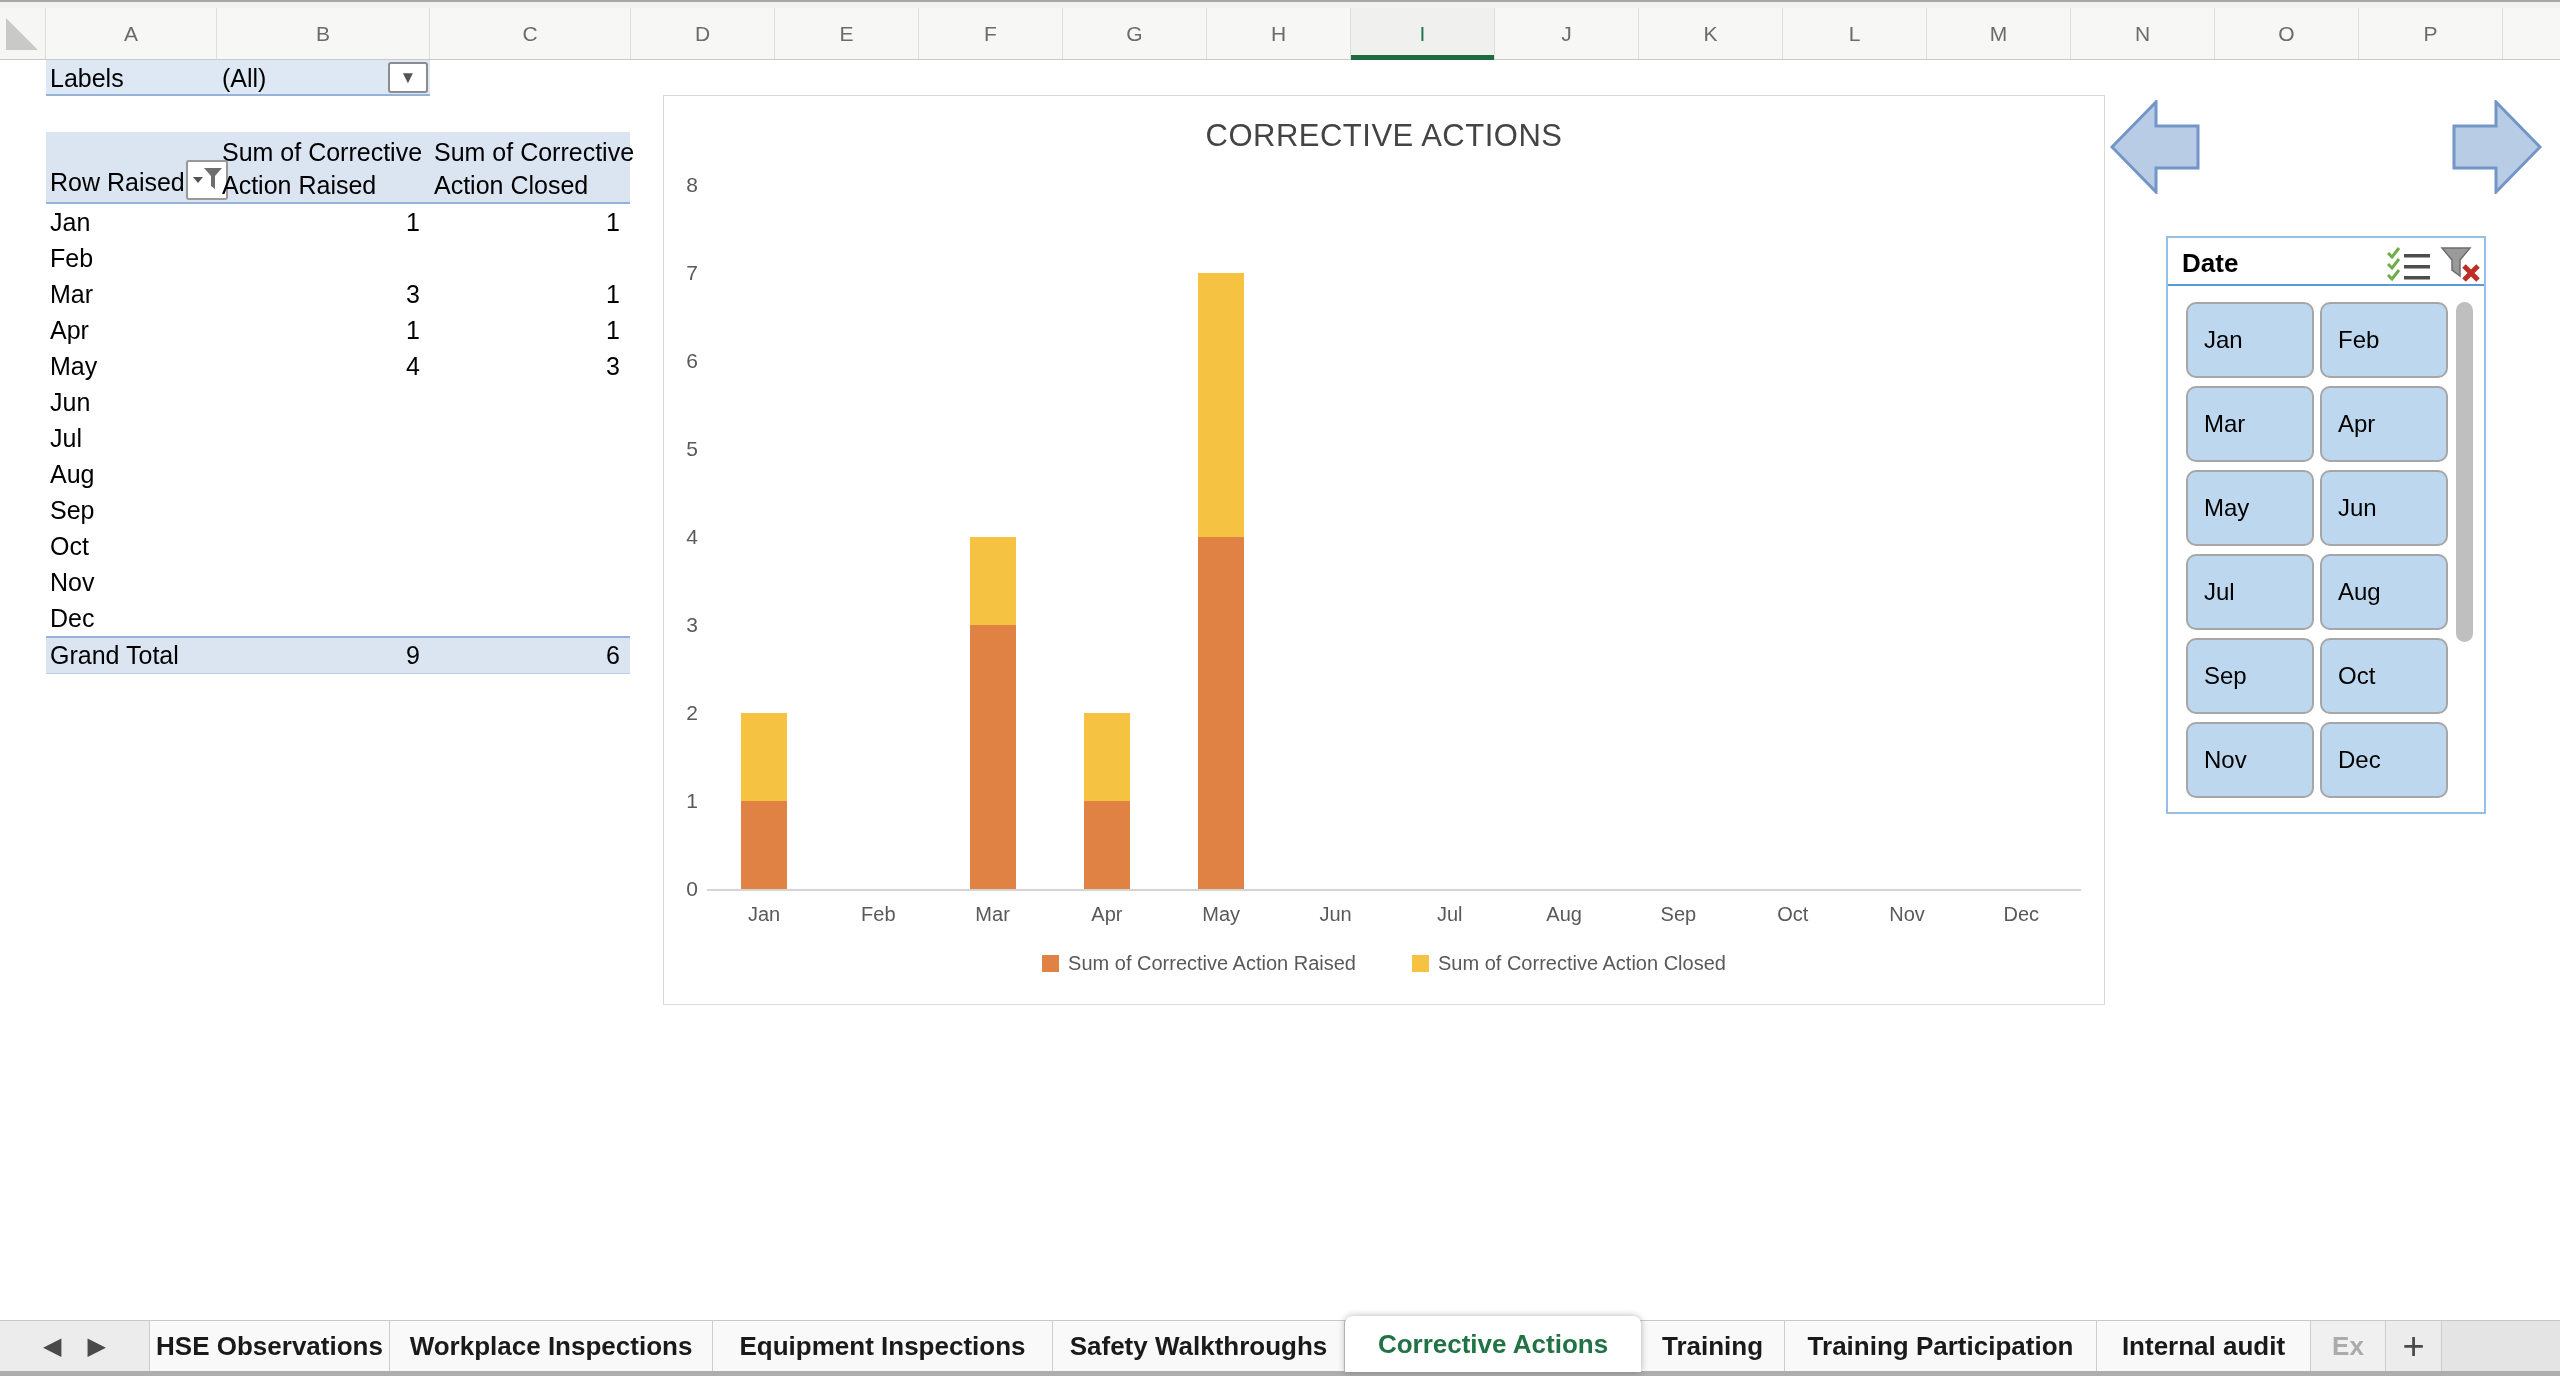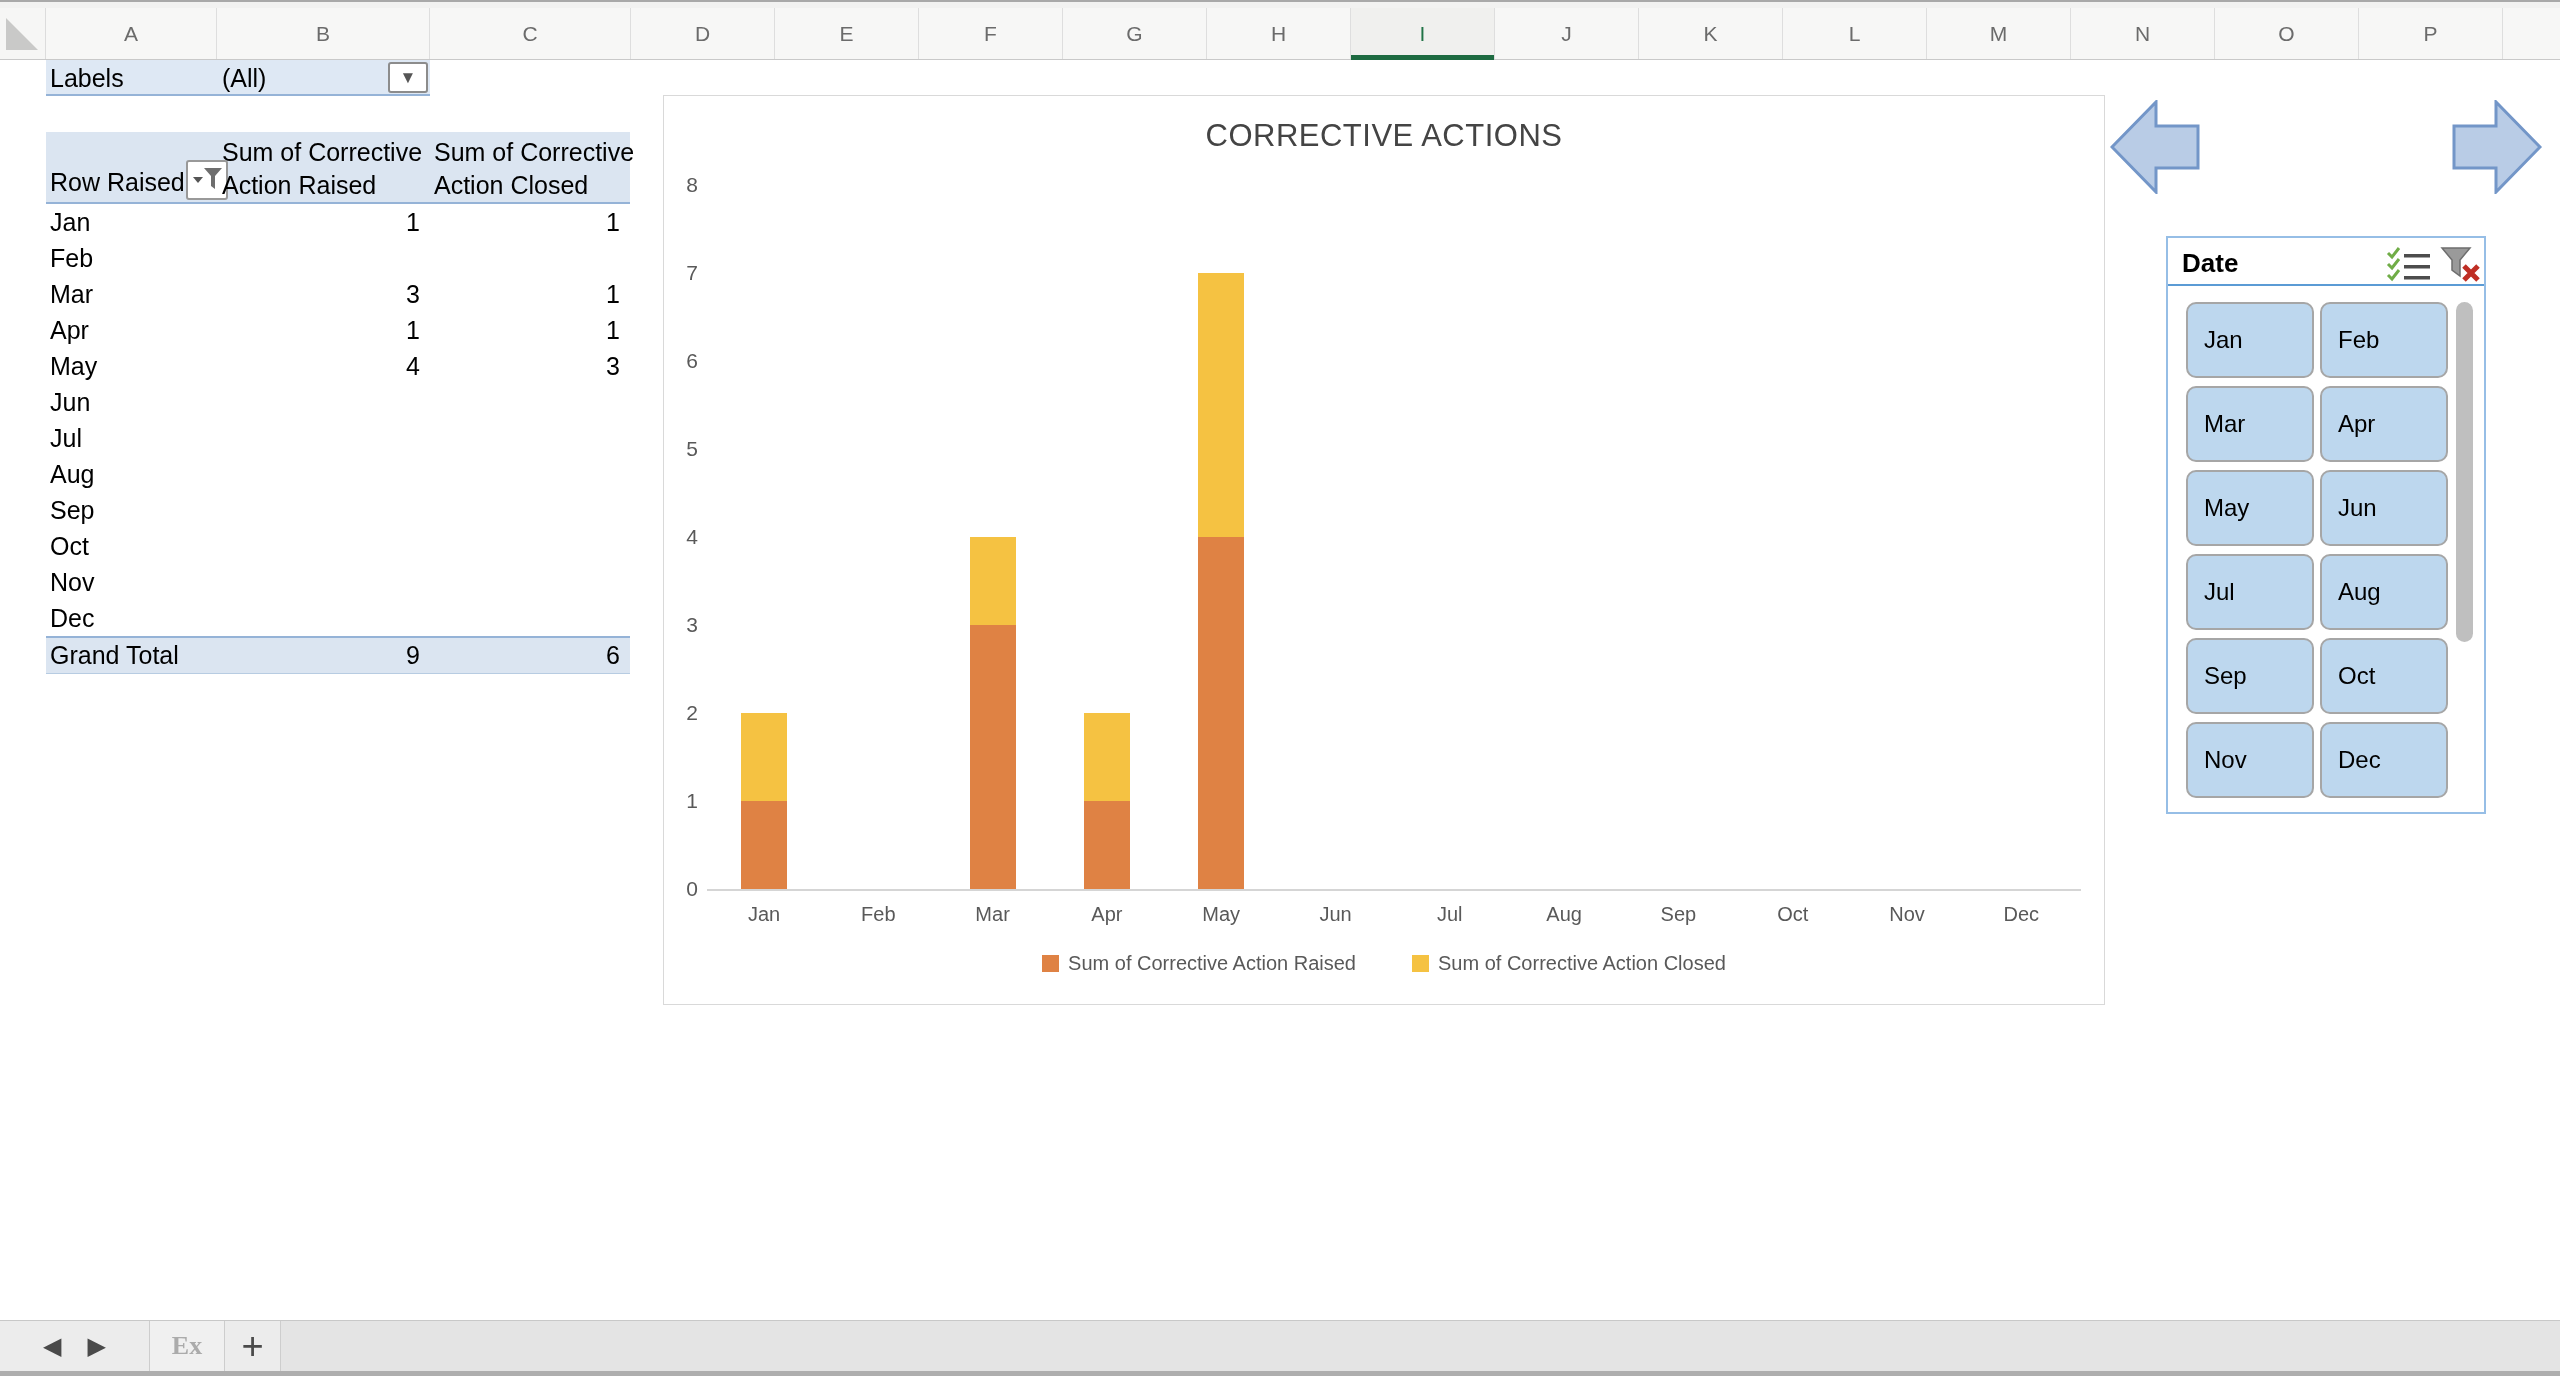--- a/index.html
+++ b/index.html
@@ -307,17 +307,27 @@
         </div>
       <div id="slicer-scroll"></div>
     </div>
   </div>
 
   <div id="tabbar">
     <div id="tab-nav">
       <span class="tab-nav-btn">◀</span>
       <span class="tab-nav-btn">▶</span>
     </div>
-    <div class="tab overflow" style="width:75px;font-family:Liberation Serif, serif;">Ex</div>
+    <div id="tabs-holder" style="display:flex; height:100%;">
+        <div class="tab" style="width: 240px;">HSE Observations</div>
+        <div class="tab" style="width: 323px;">Workplace Inspections</div>
+        <div class="tab" style="width: 340px;">Equipment Inspections</div>
+        <div class="tab" style="width: 292px;">Safety Walkthroughs</div>
+        <div class="tab active" style="width: 296px;">Corrective Actions</div>
+        <div class="tab" style="width: 144px;">Training</div>
+        <div class="tab" style="width: 312px;">Training Participation</div>
+        <div class="tab" style="width: 214px;">Internal audit</div>
+      </div>
+    <div class="tab overflow" style="width:75px;">Ex</div>
     <div id="tab-add">+</div>
     <div id="tab-filler"></div>
   </div>
 </div>
 
 </body></html>

